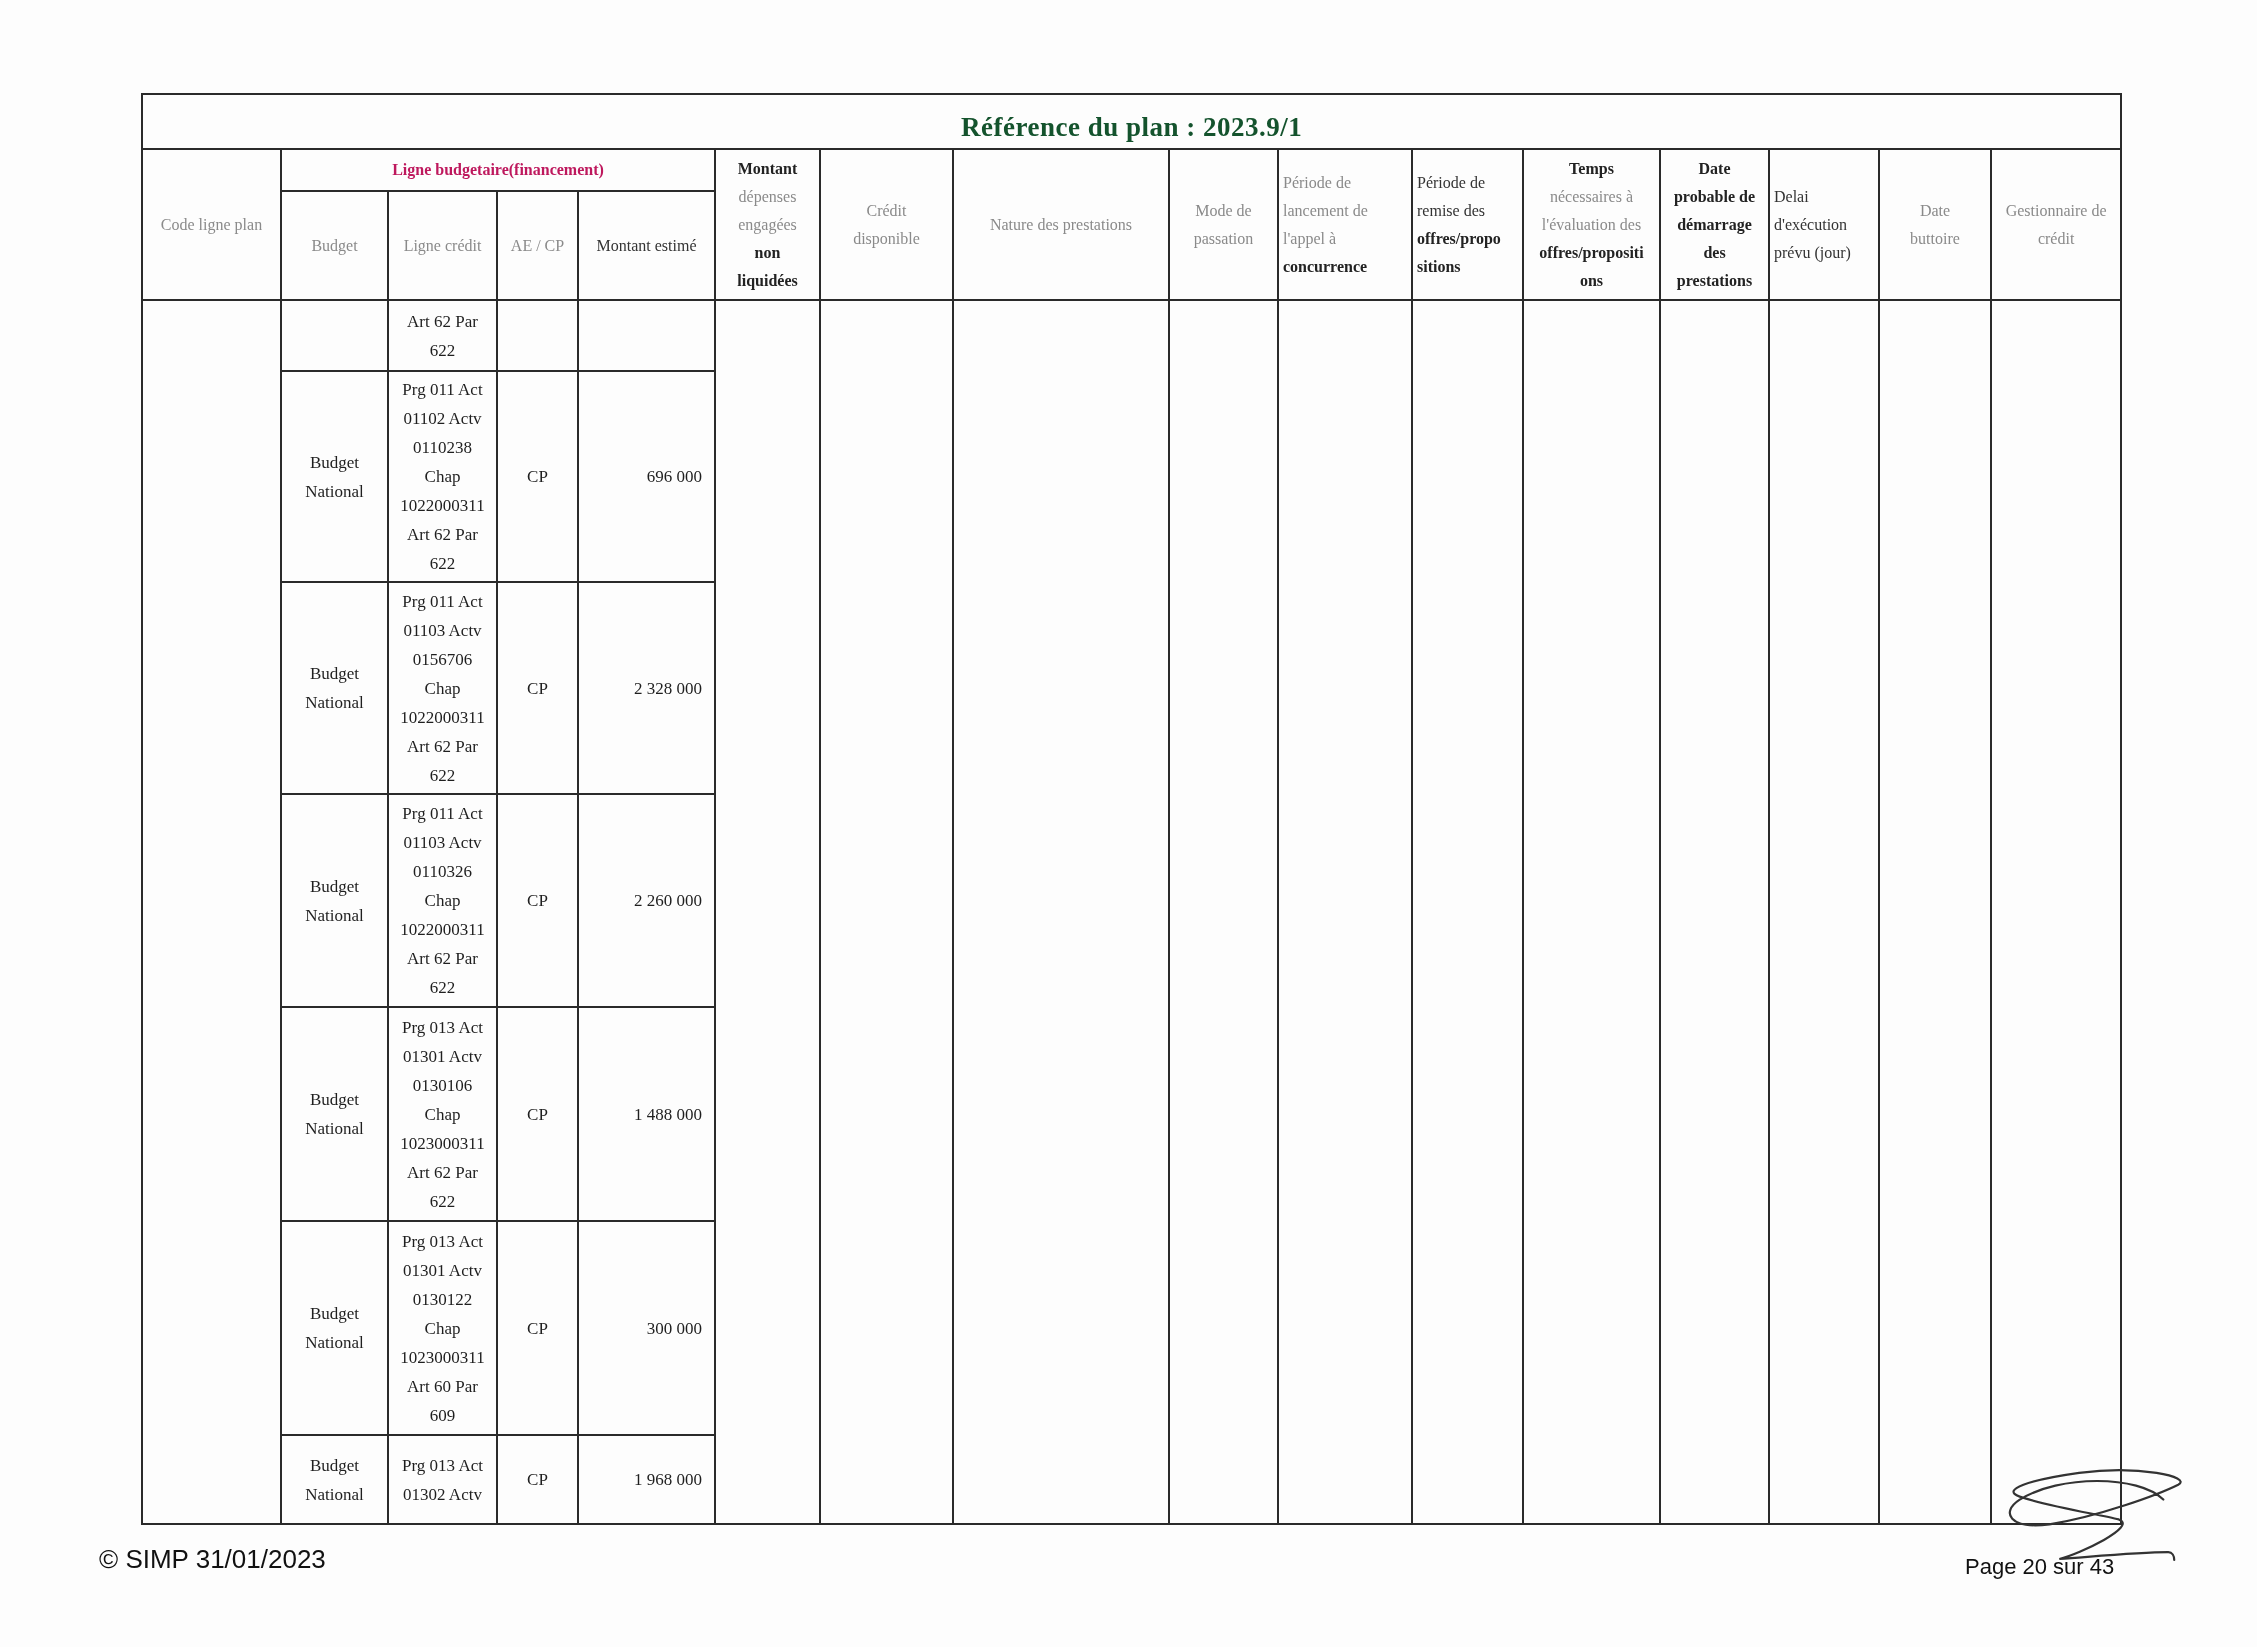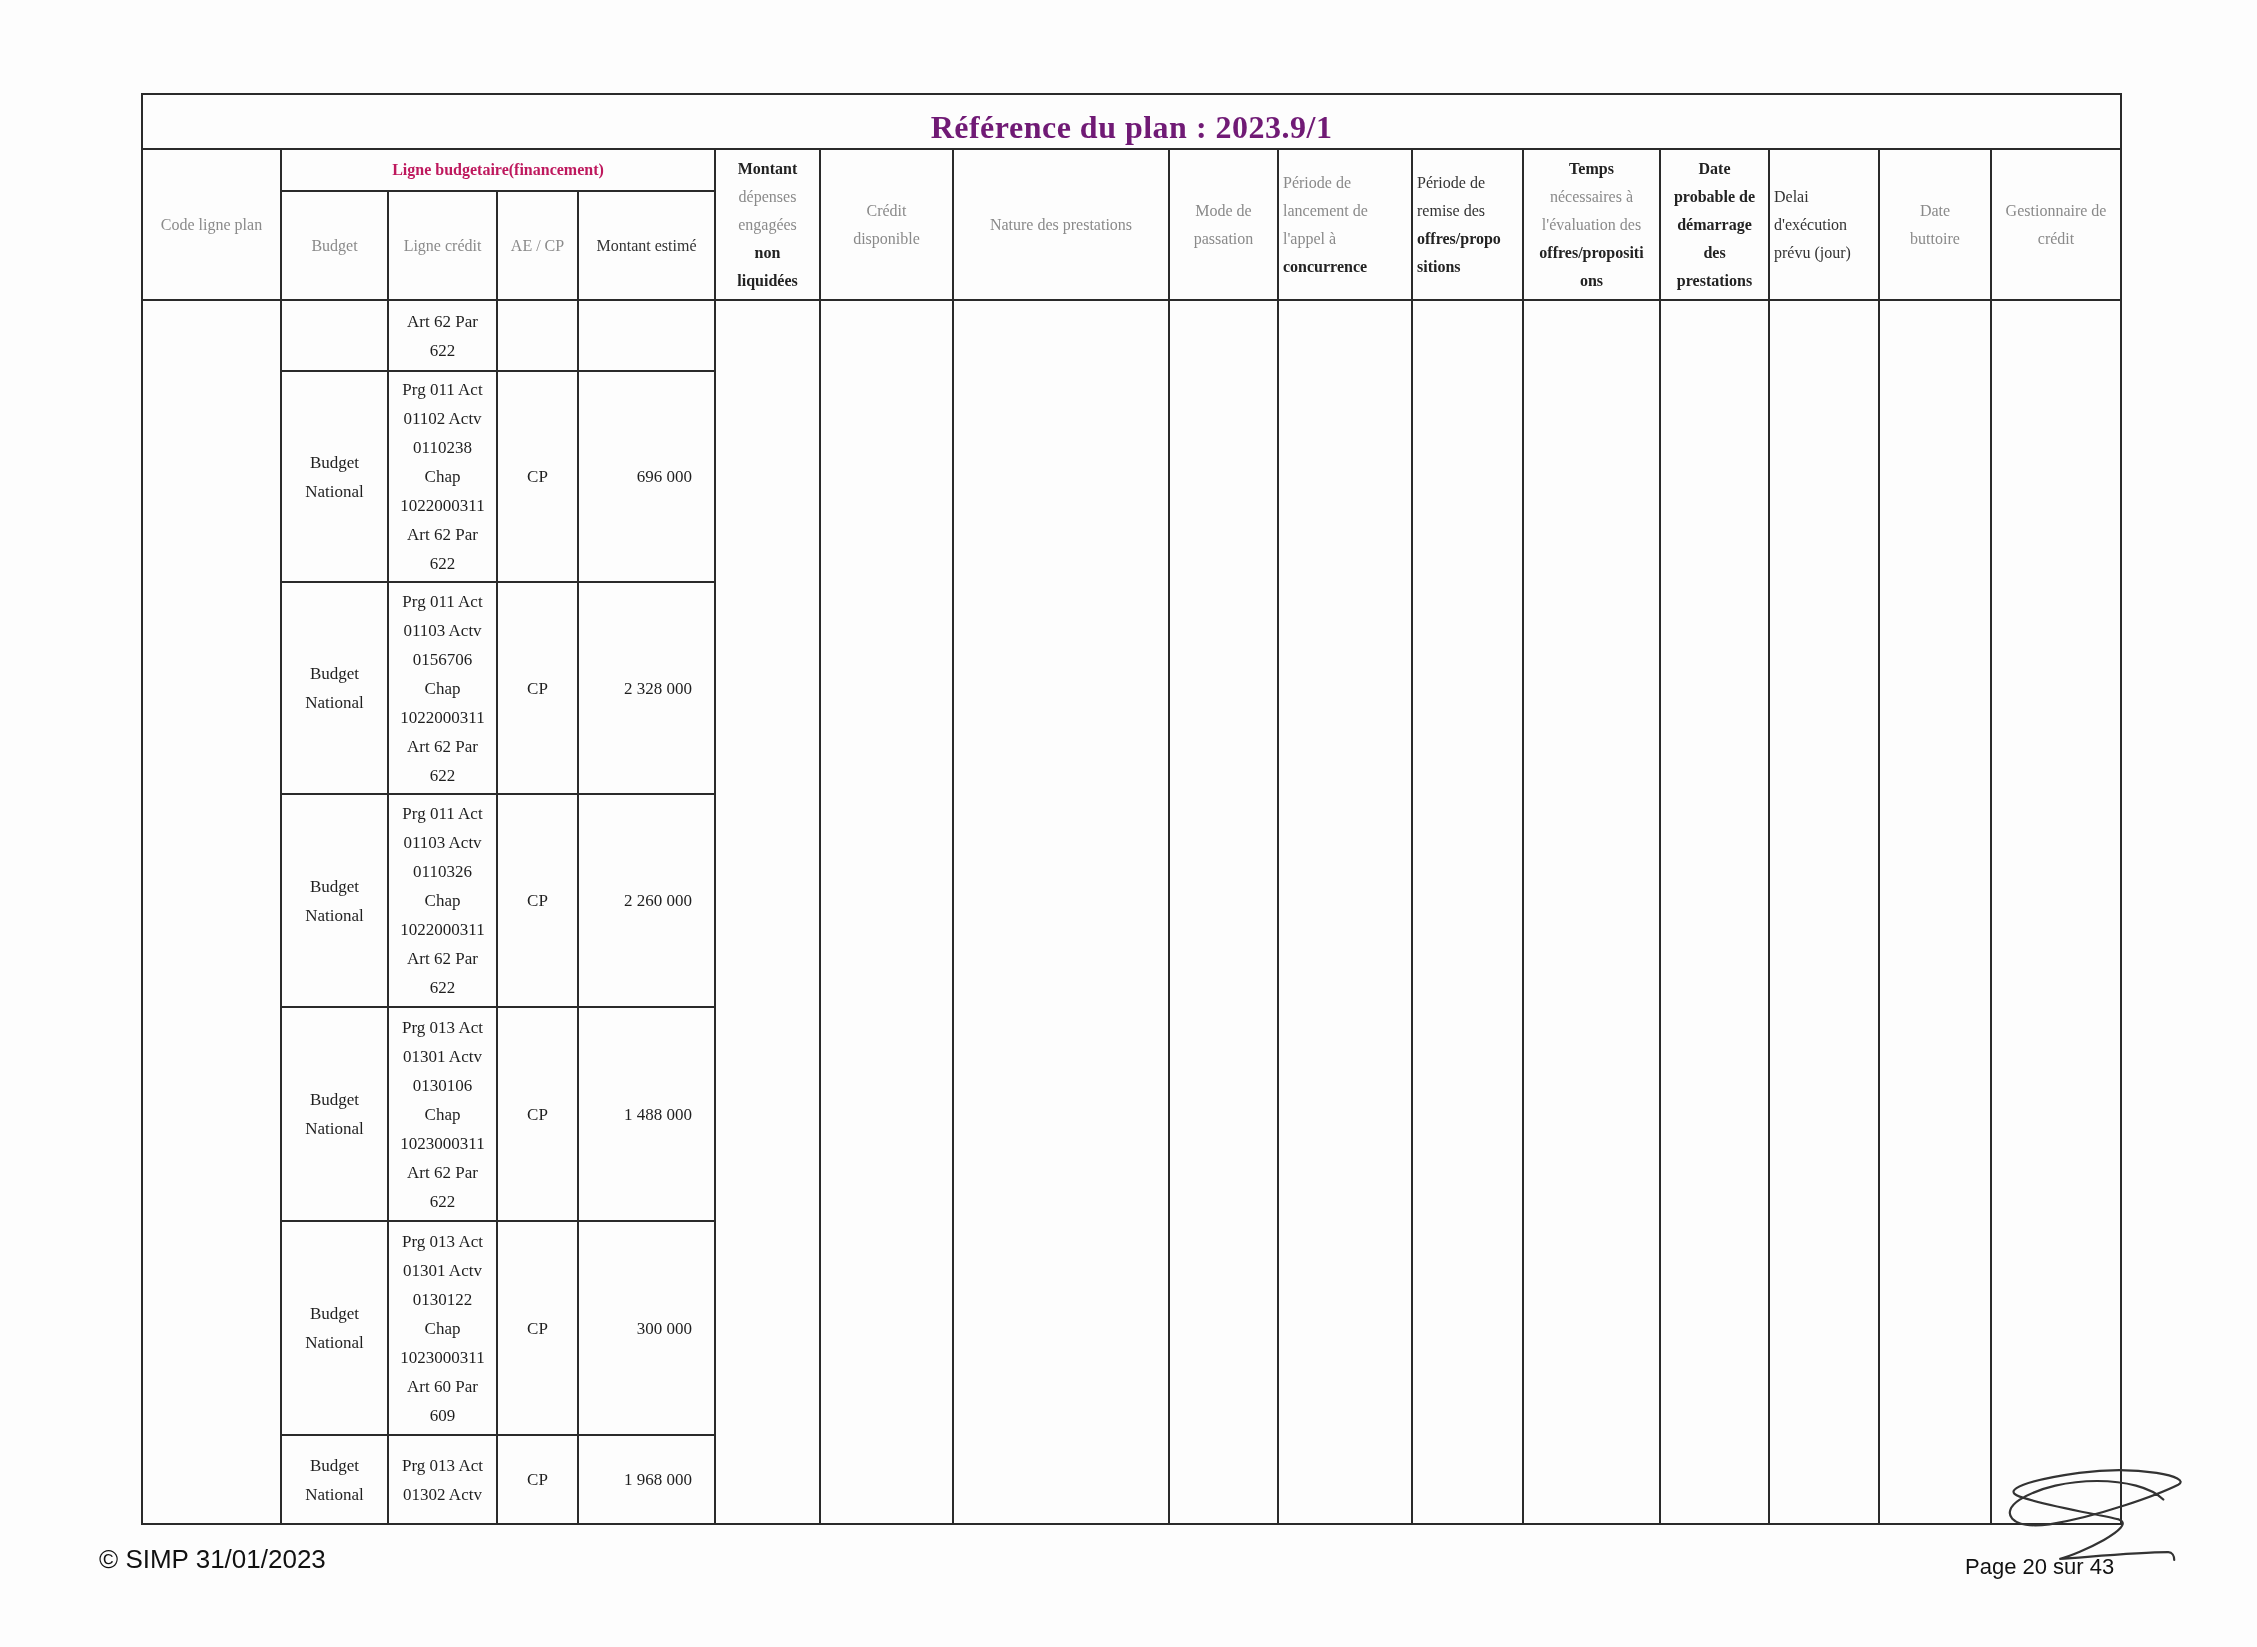--- a/index.html
+++ b/index.html
@@ -1,28 +1,28 @@
 <!DOCTYPE html>
 <html><head>
 <meta charset="utf-8">
 <style>
   html,body{margin:0;padding:0;background:#ffffff;}
   body{width:2257px;height:1647px;position:relative;overflow:hidden;font-family:"Liberation Serif","DejaVu Serif",serif;color:#1a1a1a;}
   .page{position:absolute;left:0;top:0;width:2257px;height:1647px;background:#fdfdfd;}
   table.plan{position:absolute;left:141px;top:93px;border-collapse:collapse;table-layout:fixed;width:1976px;}
   table.plan td, table.plan th{border:2px solid #2a2a2a;padding:0 4px;vertical-align:middle;font-weight:normal;}
   .title-row td{height:53px;text-align:center;vertical-align:bottom;border-bottom:2px solid #444;}
-  .title{font-size:32px;font-weight:bold;color:#701a75;letter-spacing:0.5px;position:relative;top:6px;}
+  .title{font-size:27px;font-weight:bold;color:#14532d;letter-spacing:0.5px;position:relative;top:6px;}
   .hdr{font-size:16px;line-height:28px;color:#8a8a8a;text-align:center;}
   .hdr.bold{color:#be185d;font-weight:bold;}
   .hdr.dark{color:#333;}
   .hdr .b{color:#222;font-weight:bold;}
   .hdr.left{text-align:left;}
   .cell{font-size:17px;line-height:29px;text-align:center;color:#1f1f1f;}
-  .cell.amount{text-align:right;padding-right:22px;}
+  .cell.amount{text-align:right;padding-right:12px;}
   .footer-left{position:absolute;left:99px;top:1544px;font-family:"Liberation Sans",sans-serif;font-size:26px;color:#111;}
   .footer-right{position:absolute;left:1965px;top:1554px;font-family:"Liberation Sans",sans-serif;font-size:22px;color:#111;}
   .signature{position:absolute;left:1990px;top:1445px;width:208px;height:129px;}
 </style>
 </head>
 <body>
 
 <div class="page">
 
   <table class="plan">

